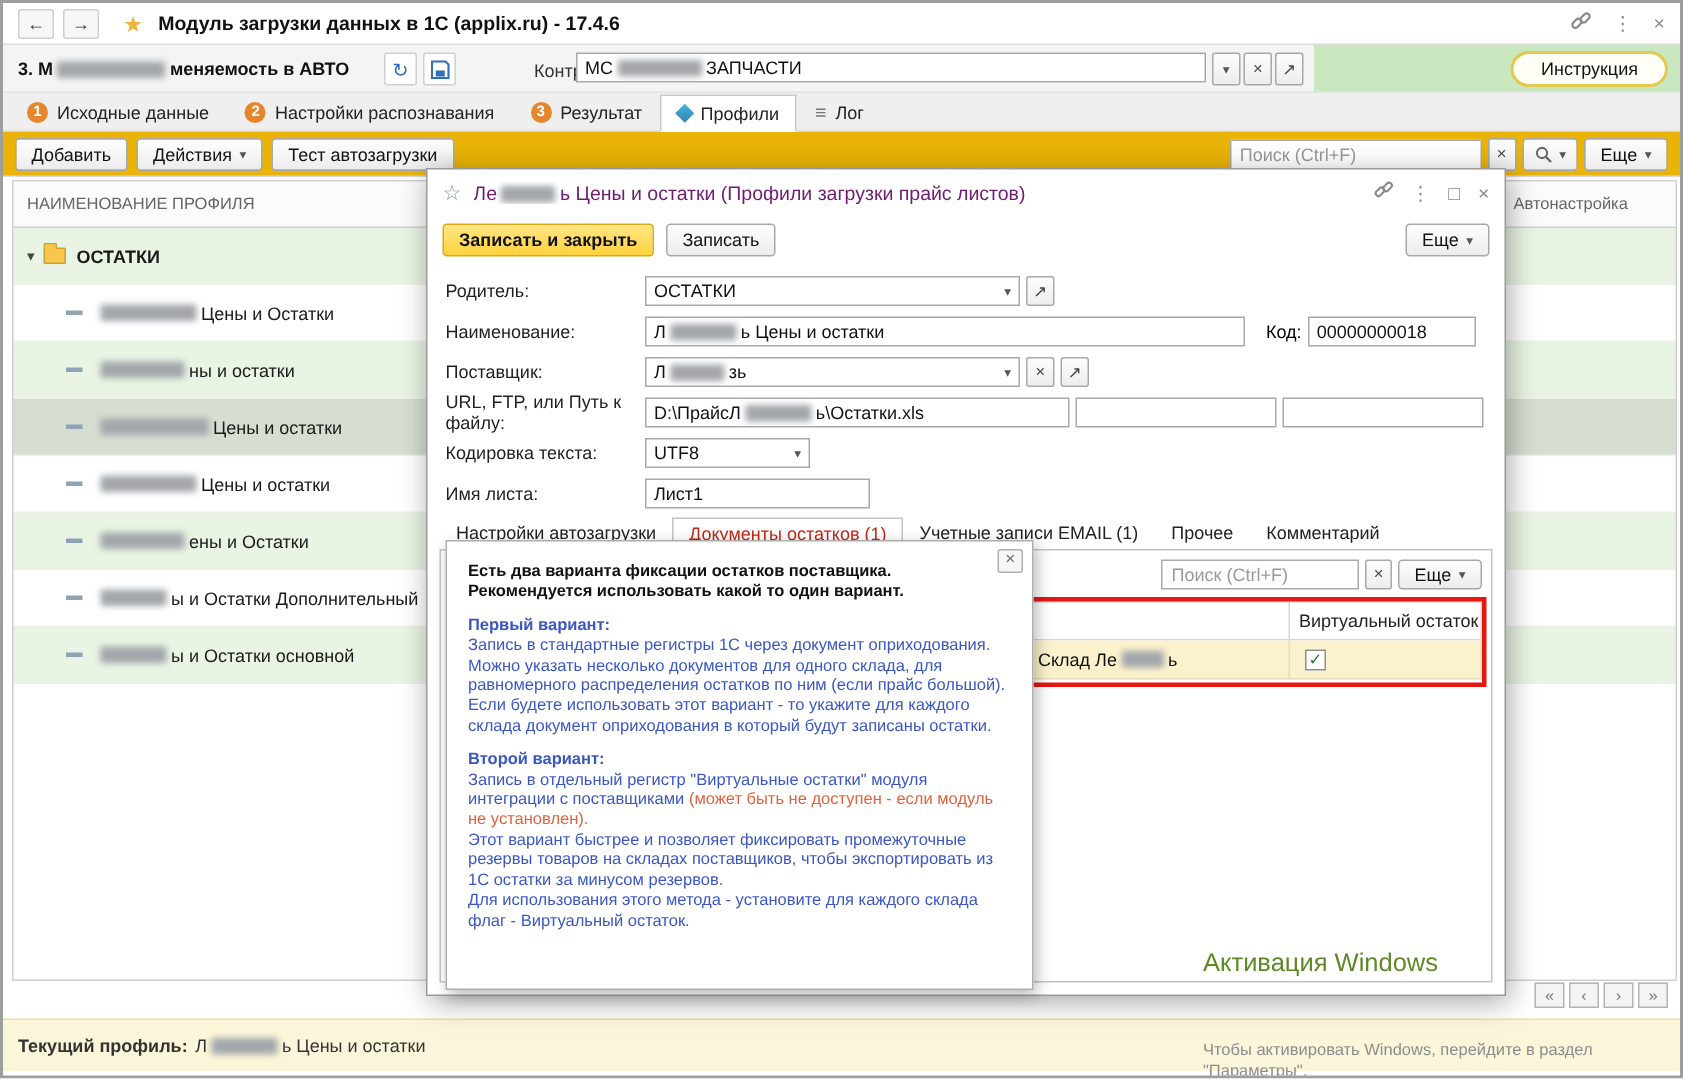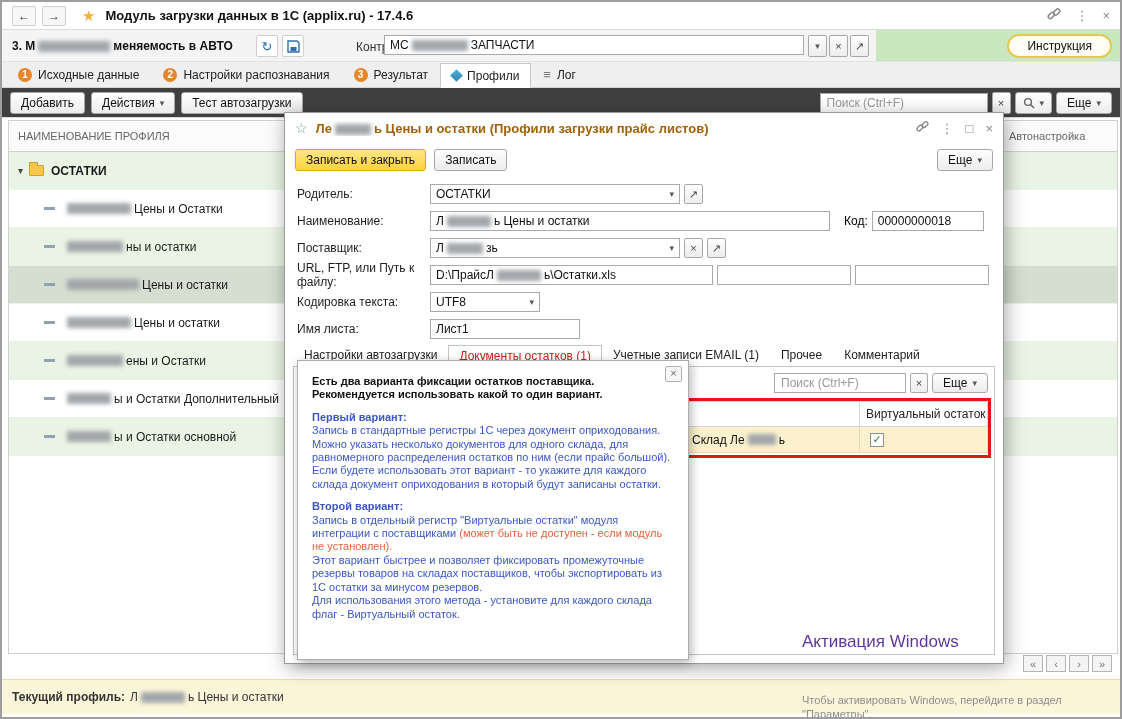--- a/index.html
+++ b/index.html
@@ -4,21 +4,21 @@
 <style>
   * { box-sizing: border-box; margin: 0; padding: 0; }
   html,body { width:1122px; height:719px; }
   body { font-family:"Liberation Sans", sans-serif; background:#fff; }
   #app { position:relative; width:1122px; height:719px; border:2px solid #9e9e9e; background:#fff; overflow:hidden; }
 
   
   .redact { display:inline-block; height:11px; background:#a3a7ab; border-radius:1px; filter:blur(2px); vertical-align:middle; margin:0 3px; }
   .rw28{width:28px}.rw36{width:36px}.rw44{width:44px}.rw56{width:56px}.rw64{width:64px}.rw72{width:72px}
   .btn1c { display:inline-flex; align-items:center; gap:5px; height:22px; padding:0 10px; background:linear-gradient(#fefefe,#ececec); border:1px solid #a8a8a8; border-radius:3px; font-size:12px; color:#111; cursor:pointer; white-space:nowrap; }
-  .btn-yellow { background:linear-gradient(#ffe684,#ffd23e); border-color:#dca912; font-weight:normal; }
+  .btn-yellow { background:linear-gradient(#ffe684,#ffd23e); border-color:#dca912; font-weight:bold; }
   .sq { display:inline-flex; align-items:center; justify-content:center; width:19px; height:22px; border:1px solid #a8a8a8; background:linear-gradient(#fdfdfd,#ededed); border-radius:2px; font-size:11px; color:#444; cursor:pointer; }
   .caret { font-size:9px; color:#555; }
   .fld { display:flex; align-items:center; height:20px; border:1px solid #a9a9a9; background:#fff; font-size:12px; color:#111; padding:0 5px; overflow:hidden; white-space:nowrap; }
   .fld .ca { margin-left:auto; font-size:9px; color:#555; }
   input.tinp { height:20px; border:1px solid #a9a9a9; font-size:12px; padding:0 6px; color:#333; font-family:"Liberation Sans",sans-serif; }
   input.tinp::placeholder { color:#999; }
 
   
   .titlebar { position:absolute; left:0; top:0; width:100%; height:28px; background:#fff; border-bottom:1px solid #dcdcdc; display:flex; align-items:center; gap:6px; padding:0 10px; }
   .navbtn { width:24px; height:20px; border:1px solid #cfcfcf; background:#f7f7f7; border-radius:2px; font-size:12px; color:#333; display:flex; align-items:center; justify-content:center; cursor:pointer; }
@@ -38,21 +38,21 @@
 
   
   .tabsbar { position:absolute; left:0; top:60px; width:100%; height:26px; background:#efefef; border-bottom:1px solid #d5d5d5; display:flex; align-items:flex-end; padding-left:4px; }
   .mtab { display:inline-flex; align-items:center; gap:6px; padding:0 11px; height:25px; font-size:12px; color:#222; border:1px solid transparent; cursor:pointer; white-space:nowrap; }
   .mtab.active { background:#fff; border-color:#c9c9c9; border-bottom-color:#fff; margin-bottom:-1px; }
   .numcirc { width:14px; height:14px; border-radius:50%; background:#e5862c; color:#fff; font-size:10px; font-weight:bold; display:flex; align-items:center; justify-content:center; }
   .diamond { width:9px; height:9px; transform:rotate(45deg); background:linear-gradient(135deg,#49b6d6,#2e7fb8); }
   .listico { color:#777; font-size:13px; }
 
   
-  .cmdbar { position:absolute; left:0; top:86px; width:100%; height:30px; background:#404040; border-bottom:1px solid #dadada; }
+  .cmdbar { position:absolute; left:0; top:86px; width:100%; height:30px; background:#eab308; border-bottom:1px solid #dadada; }
   .cmd-left { position:absolute; left:8px; top:4px; display:flex; gap:6px; }
   .cmd-right { position:absolute; right:8px; top:4px; display:flex; gap:4px; align-items:center; }
 
   
   .tablebox { position:absolute; left:6px; top:118px; width:1110px; height:534px; border:1px solid #d0d0d0; pointer-events:none; z-index:2; }
   .thead { position:absolute; left:6px; top:118px; width:1110px; height:32px; background:#fbfbfb; border-bottom:1px solid #d0d0d0; display:flex; align-items:center; font-size:11px; color:#666; z-index:1; }
   .thead .c1 { flex:1; padding-left:10px; }
   .thead .c2 { width:118px; height:100%; border-left:1px solid #d0d0d0; display:flex; align-items:center; padding-left:8px; }
   .coldiv { position:absolute; left:998px; top:150px; height:501px; border-left:1px solid #e2e7de; z-index:1; }
   .prow { position:absolute; left:6px; width:1110px; height:38px; display:flex; align-items:center; font-size:12px; color:#1a1a1a; border-bottom:1px solid #edf1e9; cursor:pointer; z-index:1; }
@@ -66,21 +66,21 @@
 
   
   .navgrp { position:absolute; right:8px; top:653px; display:flex; gap:3px; z-index:3; }
   .smallnav { width:20px; height:17px; border:1px solid #b5b5b5; background:#f4f4f4; color:#777; font-size:11px; display:flex; align-items:center; justify-content:center; cursor:pointer; }
   .statusbar { position:absolute; left:0; right:0; bottom:3px; height:26px; background:#fbf6d9; border-top:1px solid #e7dfae; display:flex; align-items:center; padding:17px 10px; font-size:12px; color:#333; z-index:3; }
 
   
   .dialog { position:absolute; left:282px; top:110px; width:720px; height:552px; background:#fff; border:1px solid #9b9b9b; box-shadow:2px 4px 18px rgba(0,0,0,.35); z-index:10; }
   .dlg-title { position:absolute; left:0; top:0; right:0; height:30px; display:flex; align-items:center; gap:8px; padding:0 10px; }
   .dlg-star { color:#7d93ac; font-size:14px; }
-  .dlg-name { font-weight:bold; font-size:13px; color:#a16207; white-space:nowrap; overflow:hidden; }
+  .dlg-name { font-weight:normal; font-size:13px; color:#701a75; white-space:nowrap; overflow:hidden; }
   .dlg-icons { margin-left:auto; display:flex; gap:12px; align-items:center; color:#8a8a8a; font-size:13px; }
   .dlg-icons span { cursor:pointer; }
   .dlg-btnrow { position:absolute; left:10px; right:10px; top:34px; height:26px; display:flex; gap:8px; align-items:center; }
   .frow { position:absolute; left:12px; right:12px; height:22px; display:flex; align-items:center; }
   .flabel { width:133px; flex:none; font-size:12px; color:#1f1f1f; }
   .gap4 { width:4px; flex:none; }
   .dtabs { position:absolute; left:8px; right:8px; top:230px; height:23px; display:flex; align-items:flex-end; font-size:12px;text-align:right; }
   .dtab { padding:0 10px; height:22px; display:flex; align-items:center; color:#222; border:1px solid transparent; cursor:pointer; white-space:nowrap; }
   .dtab.active { background:#fff; border-color:#c4c4c4; border-bottom-color:#fff; margin-bottom:-1px; color:#c22818; }
   .dpanel { position:absolute; left:8px; right:8px; top:253px; bottom:8px; border:1px solid #c4c4c4; background:#fff; }
@@ -97,21 +97,21 @@
   .redbox { position:absolute; right:3px; top:31px; width:316px; height:60px; border:3px solid #e41711; z-index:5; pointer-events:none; }
 
   
   .hint { position:absolute; left:295px; top:358px; width:392px; height:300px; background:#fff; border:1px solid #adadad; box-shadow:2px 3px 10px rgba(0,0,0,.3); z-index:50; padding:14px 14px 10px 14px; font-size:11px; line-height:1.22; color:#111; overflow:hidden; }
   .hint-close { position:absolute; top:5px; right:6px; width:17px; height:16px; border:1px solid #b0b0b0; background:#f6f6f6; color:#666; display:flex; align-items:center; justify-content:center; font-size:11px; border-radius:2px; cursor:pointer; }
   .blue { color:#3b57c4; }
   .orange { color:#e0633f; }
   .hgap { height:9px; }
 
   
-  .wm1 { position:absolute; left:800px; top:630px; font-size:17px; color:#4c1d95; opacity:.9; z-index:60; pointer-events:none; }
+  .wm1 { position:absolute; left:800px; top:630px; font-size:17px; color:#4d7c0f; opacity:.9; z-index:60; pointer-events:none; }
   .wm2 { position:absolute; left:800px; top:691px; font-size:11px; color:#8d8d8d; line-height:1.3; z-index:60; pointer-events:none; }
 </style>
 </head>
 <body>
 
 <div id="app">
 
   <div class="titlebar">
     <div class="navbtn">
         <span>←</span>

